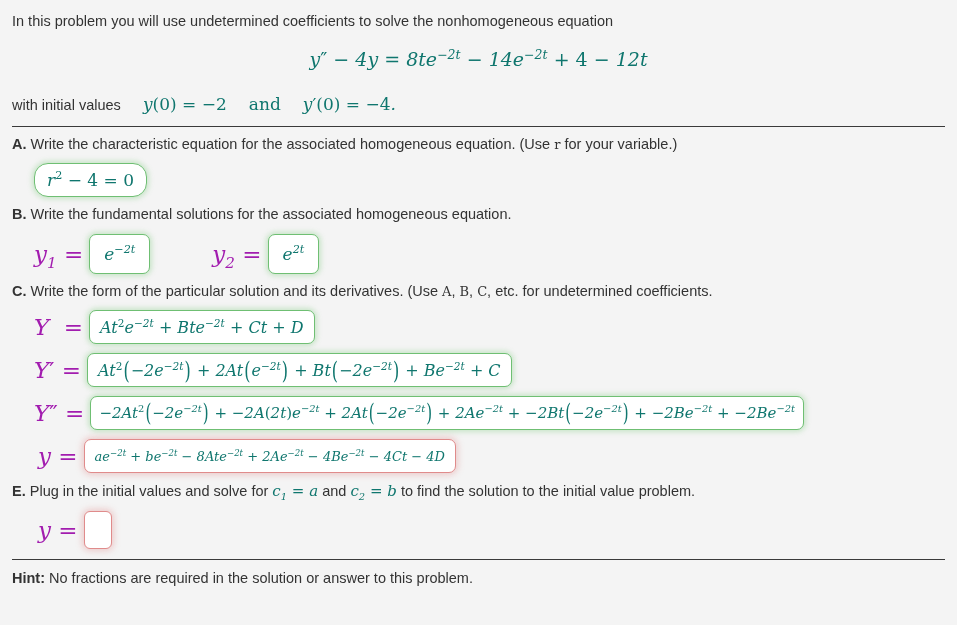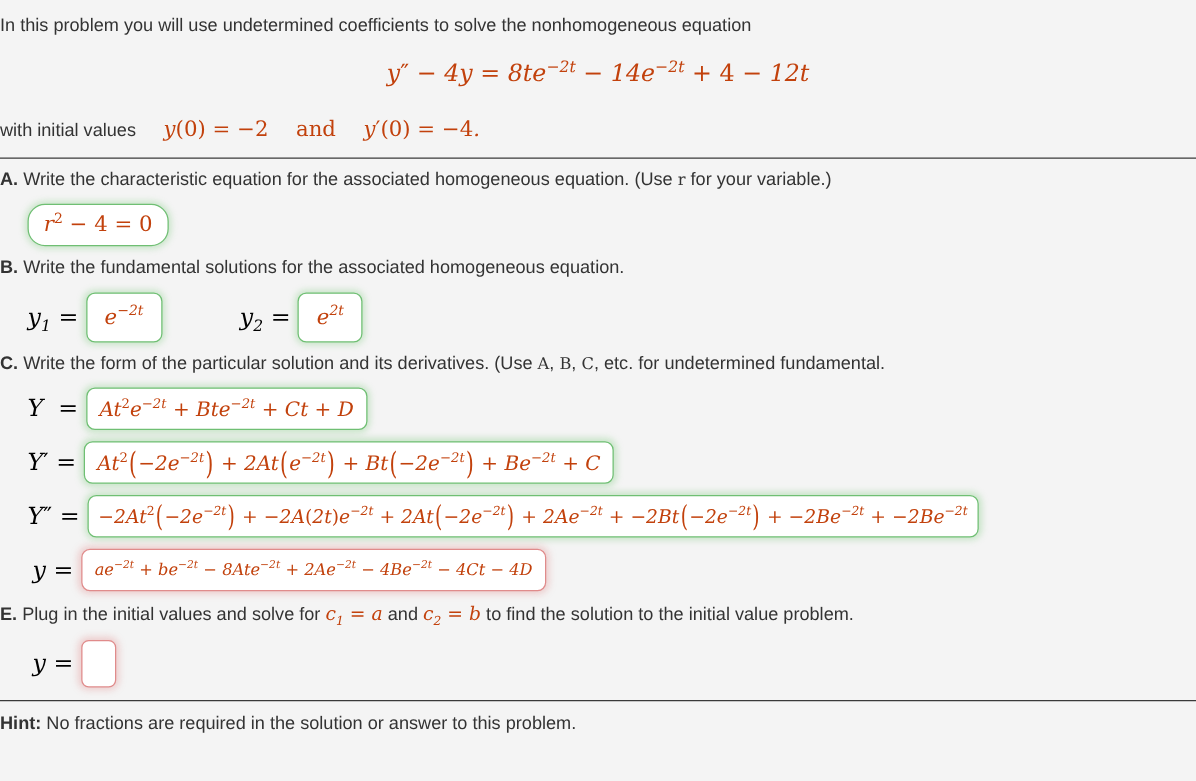--- a/index.html
+++ b/index.html
@@ -15,28 +15,28 @@
     font-size: 14.5px;
     color: #222222;
     overflow: hidden;
   }
 
   .page {
     position: relative;
     width: 957px;
     height: 559px;
     box-sizing: border-box;
-    padding: 0 0;
+    padding: 0 12px;
   }
 
   
   .math {
     font-family: "DejaVu Serif", "Liberation Serif", serif;
     font-style: italic;
-    color: #c2410c;
+    color: #0f766e;
     white-space: nowrap;
   }
   .math .op,
   .math .num,
   .math .paren {
     font-style: normal;
   }
   .math .num { font-style: normal; }
   sup, sub {
     font-size: 0.66em;
@@ -103,22 +103,22 @@
 
   
   .answer-row {
     display: flex;
     align-items: center;
     margin-top: 9px;
   }
   .row-lhs {
     font-family: "DejaVu Serif", "Liberation Serif", serif;
     font-style: italic;
-    font-size: 19px;
-    color: #000000;
+    font-size: 23px;
+    color: #a21caf;
     margin-left: 22px;
     margin-right: 6px;
     white-space: nowrap;
   }
   .row-lhs.narrow { margin-left: 26px; }
 
   .ansbox {
     display: inline-flex;
     align-items: center;
     background: #ffffff;
@@ -216,21 +216,21 @@
       <span class="math">e<sup>2t</sup></span>
     </div>
   </div>
 
   <div class="prose part-line">
     <span class="part-label">C.</span>
     <span>Write the form of the particular solution and its derivatives. (Use</span>
     <span class="var-inline">A</span><span>,</span>
     <span class="var-inline">B</span><span>,</span>
     <span class="var-inline">C</span><span>,</span>
-    <span>etc. for undetermined fundamental.</span>
+    <span>etc. for undetermined coefficients.</span>
   </div>
 
   <div class="answer-row">
     <span class="row-lhs">Y&nbsp; <span class="op">=</span></span>
     <div class="ansbox correct box-Y">
       <span class="math">At<sup class="upr">2</sup>e<sup>−2t</sup> <span class="op">+</span> Bte<sup>−2t</sup> <span class="op">+</span> Ct <span class="op">+</span> D</span>
     </div>
   </div>
 
   <div class="answer-row">

